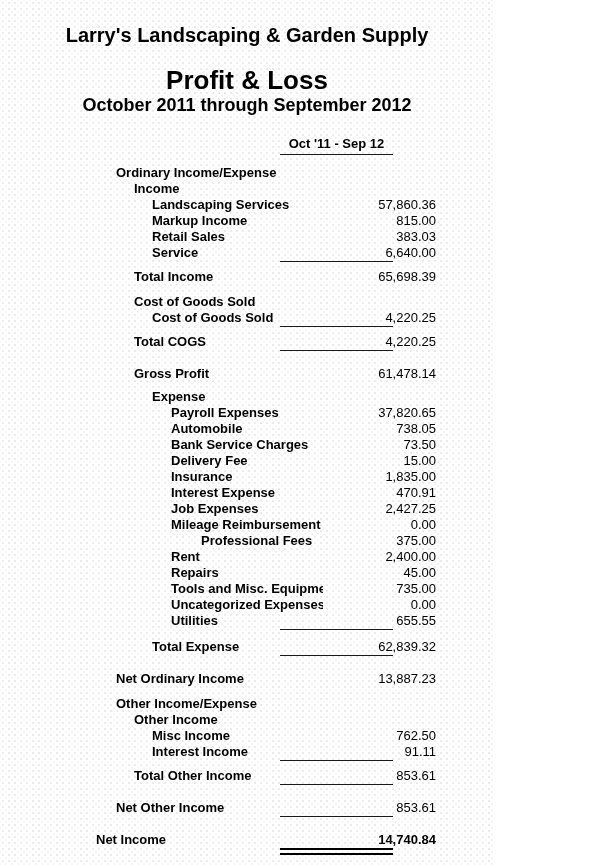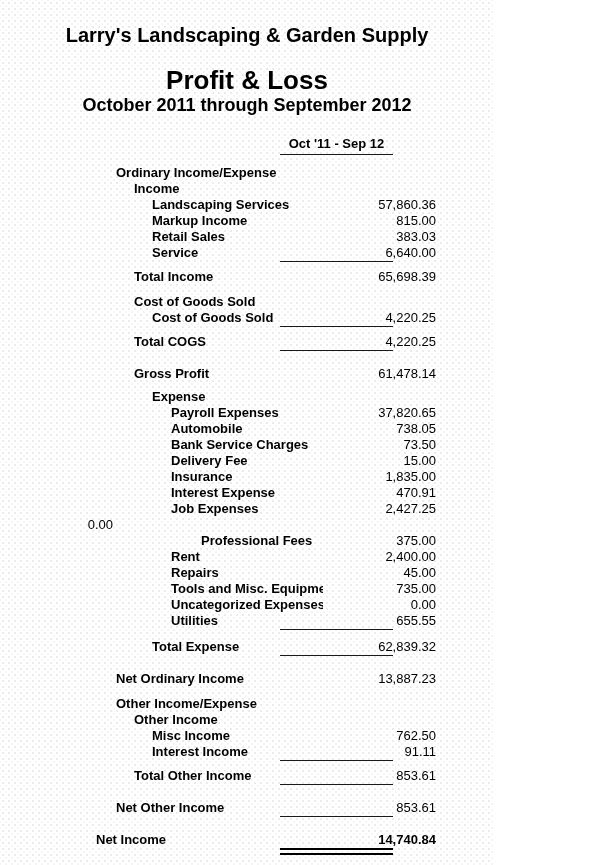--- a/index.html
+++ b/index.html
@@ -191,20 +191,21 @@
       </div>
       <div class="row kind-detail">
         <span class="label" style="padding-left: 171px;">Interest Expense</span>
         <span class="amount">470.91</span>
       </div>
       <div class="row kind-detail">
         <span class="label" style="padding-left: 171px;">Job Expenses</span>
         <span class="amount">2,427.25</span>
       </div>
       <div class="row kind-detail">
+        <span class="label" style="padding-left: 171px;">Mileage Reimbursement</span>
         <span class="amount">0.00</span>
       </div>
       <div class="row kind-detail">
         <span class="label" style="padding-left: 171px; margin-left: 30px;">Professional Fees</span>
         <span class="amount">375.00</span>
       </div>
       <div class="row kind-detail">
         <span class="label" style="padding-left: 171px;">Rent</span>
         <span class="amount">2,400.00</span>
       </div>

